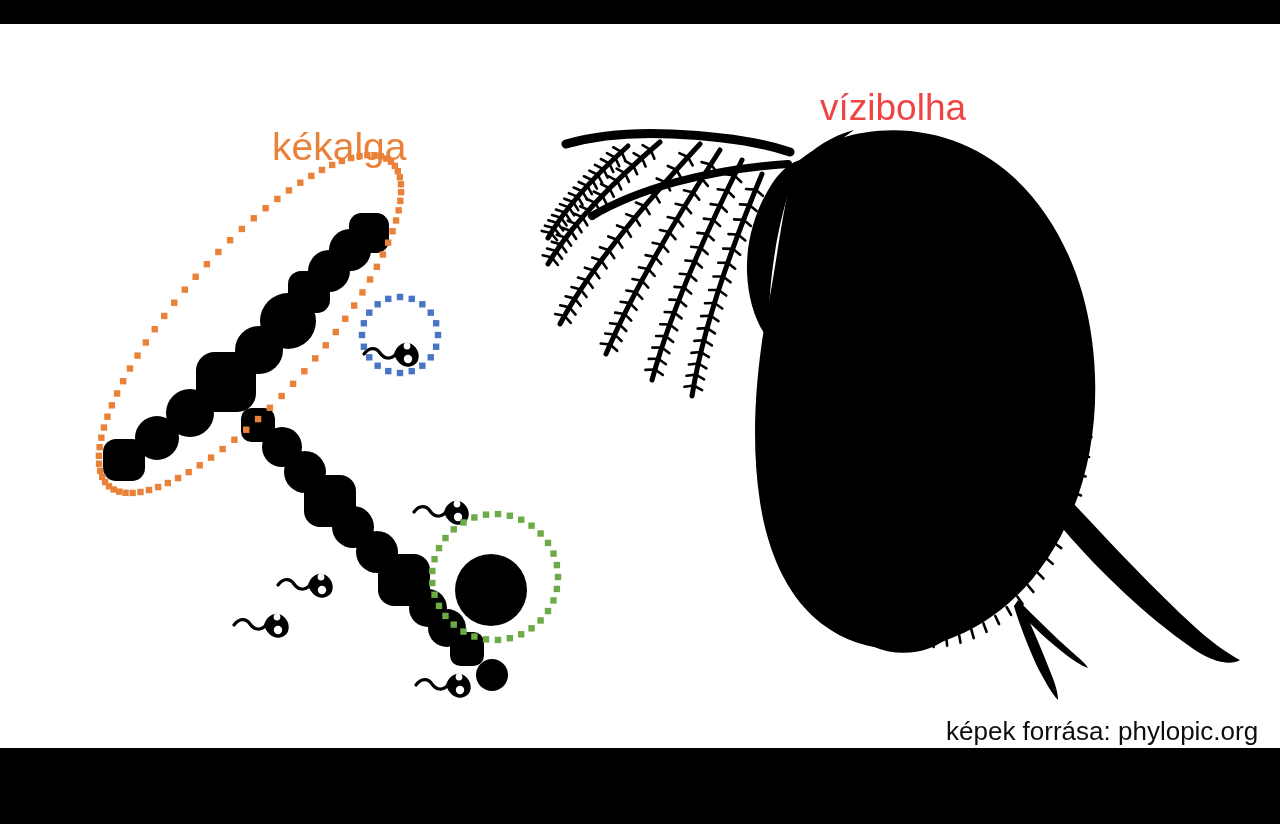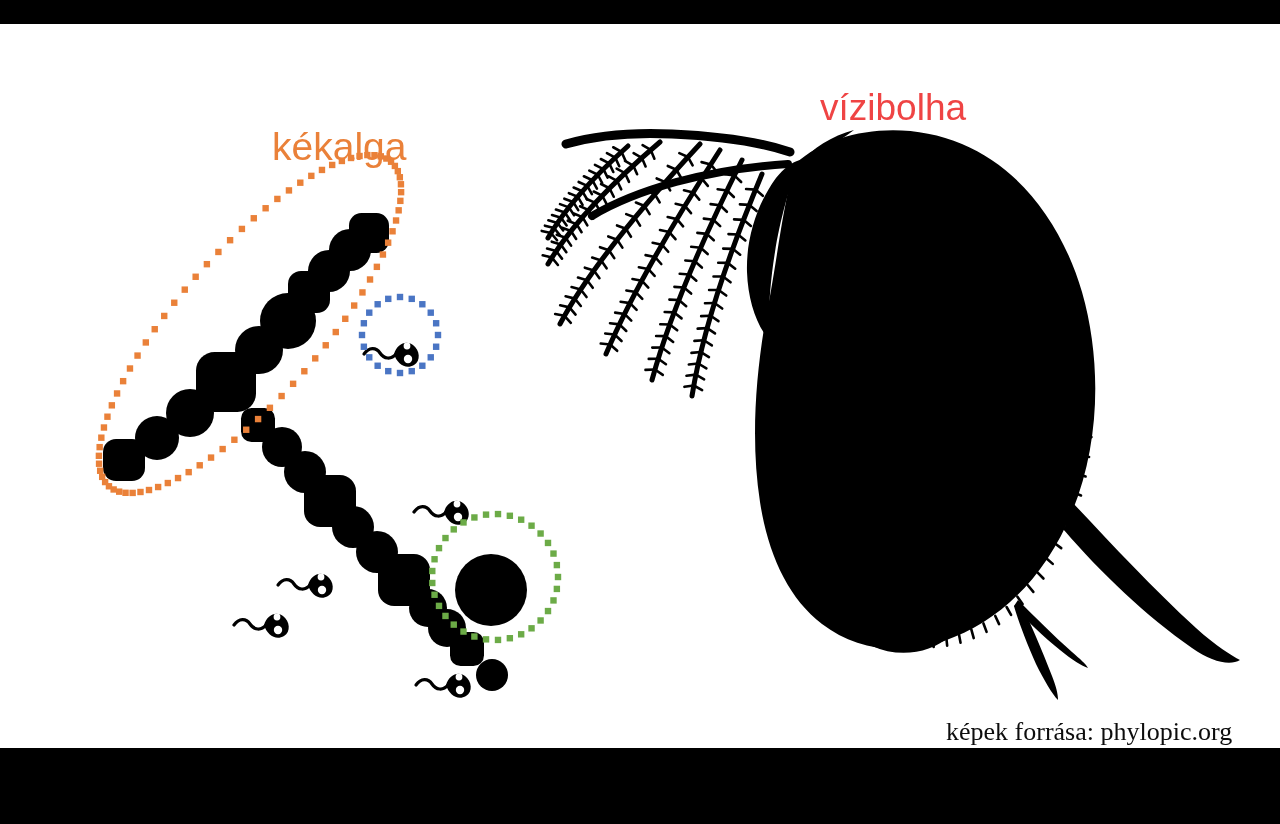--- a/index.html
+++ b/index.html
@@ -68,21 +68,20 @@
     left: 551px;
     top: 604px;
     font-size: 34px;
     color: #6cab47;
   }
   #label-credit {
     left: 946px;
     top: 693px;
     font-size: 26px;
     color: #0d0d0d;
-    font-family: Liberation Serif, serif;
   }
 
   .svg-layer {
     position: absolute;
     left: 0;
     top: 0;
     width: 1280px;
     height: 724px;
   }
 </style>

